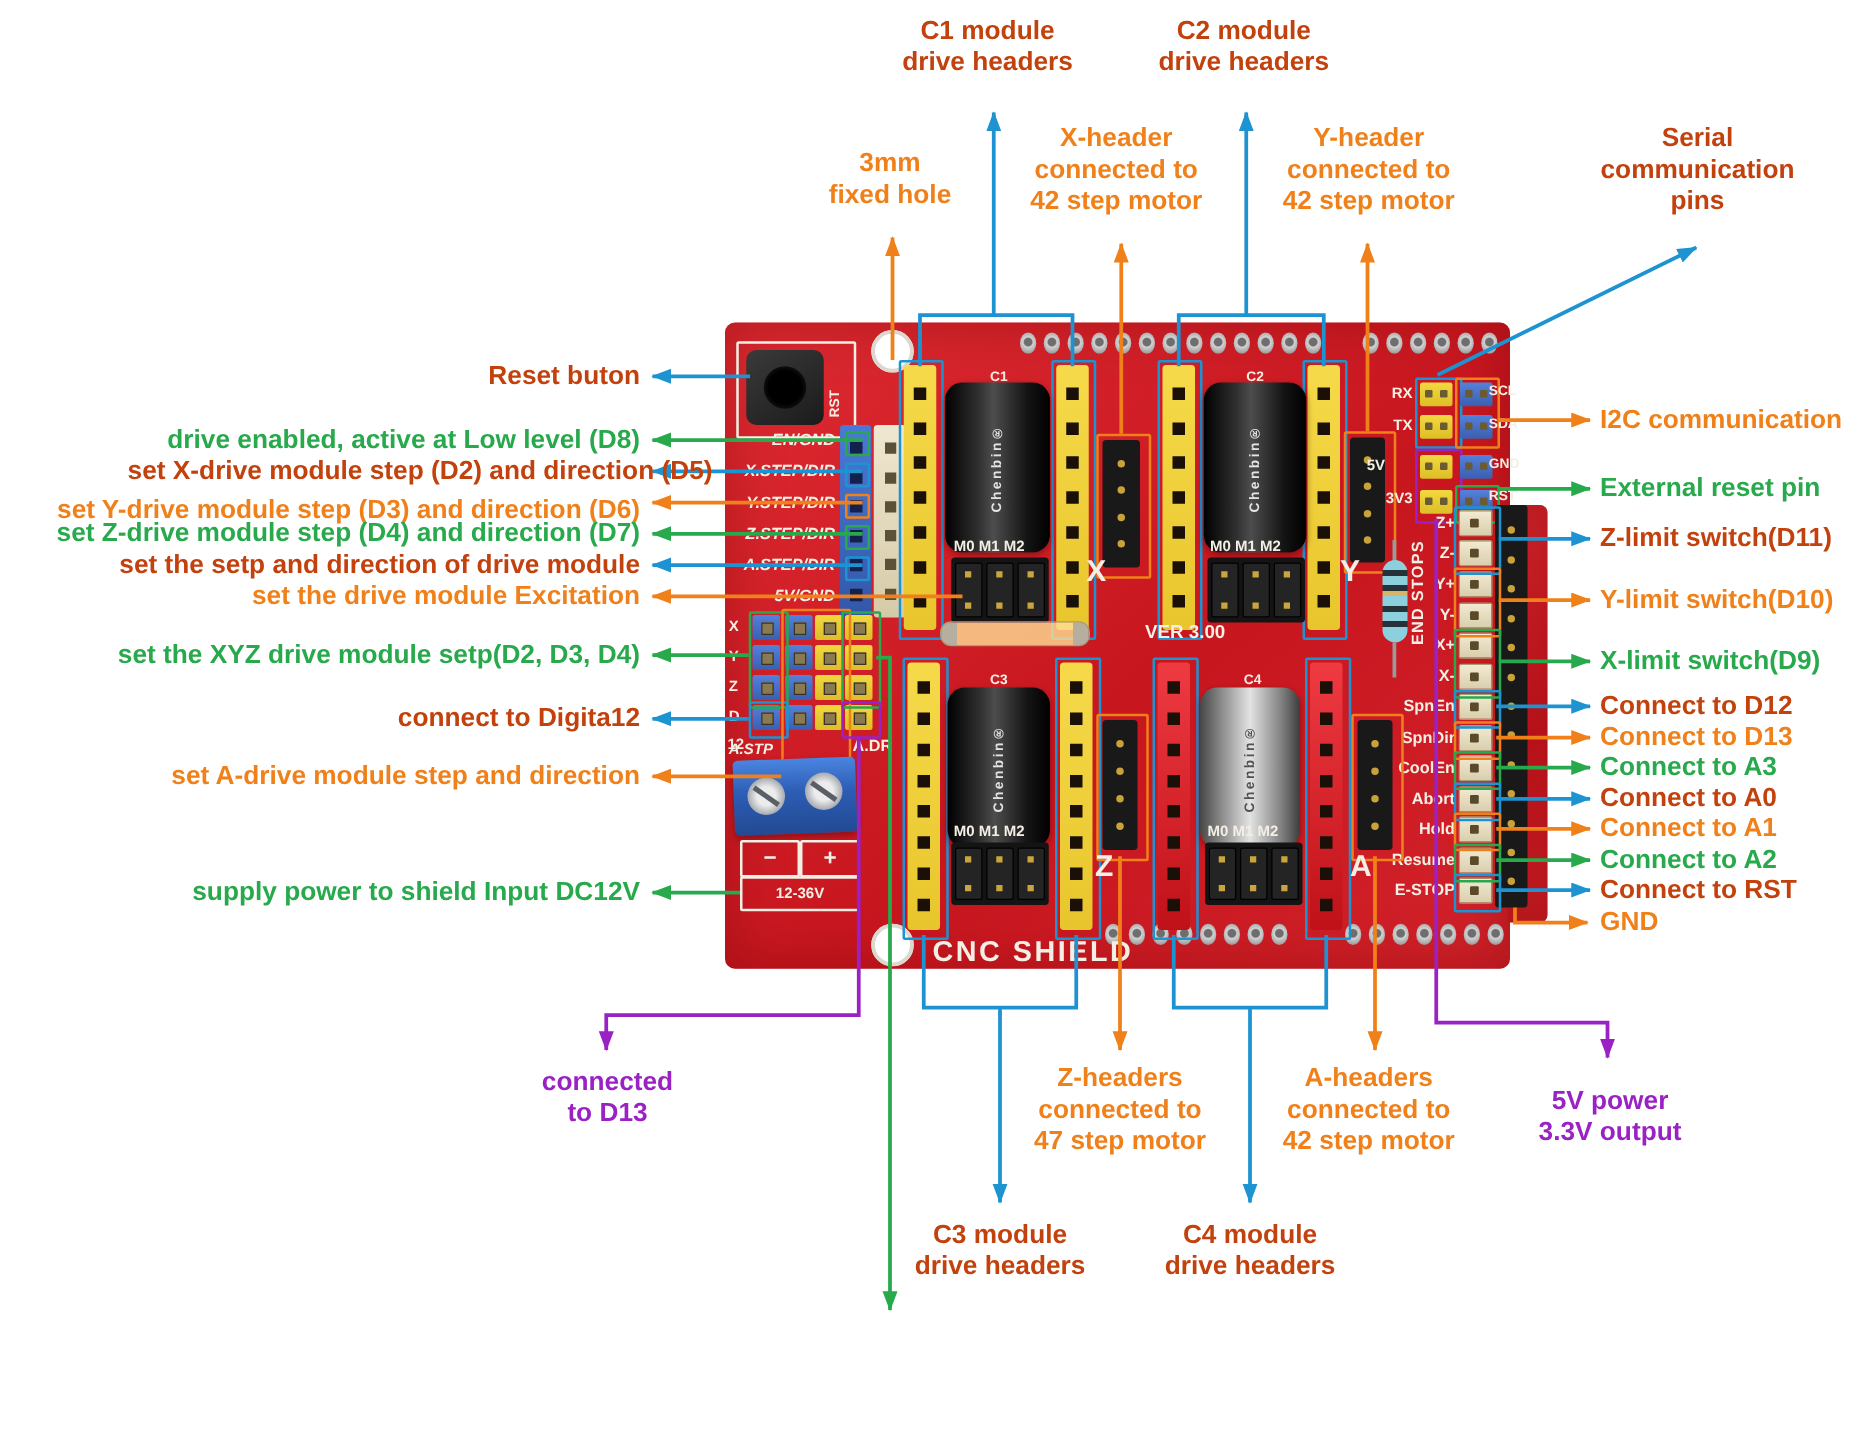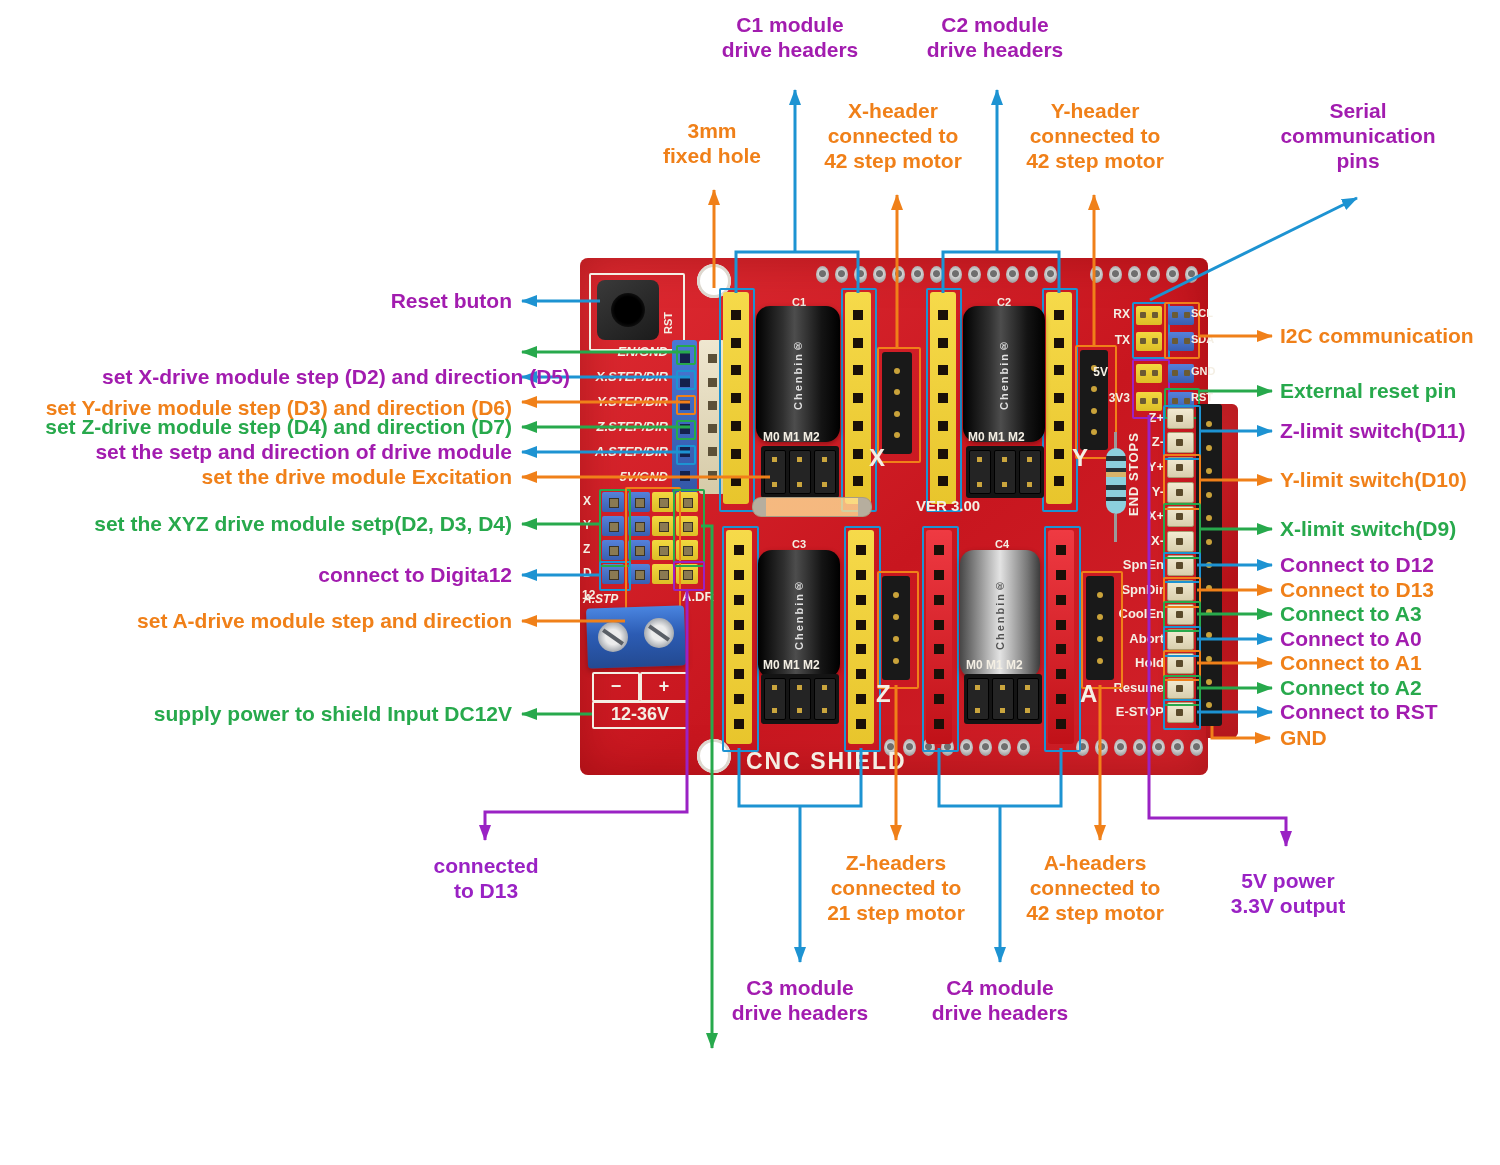--- a/index.html
+++ b/index.html
@@ -1,20 +1,20 @@
 <!DOCTYPE html>
 <html><head>
 <meta charset="utf-8">
 <style>
   html,body{margin:0;padding:0;background:#fff}
   #canvas{position:relative;width:1500px;height:1165px;background:#ffffff;overflow:hidden;
           font-family:"Liberation Sans",sans-serif}
   
   .lbl{position:absolute;font:bold 21px "Liberation Sans",sans-serif;line-height:25px;white-space:pre-line}
-  .c-blue{color:#a21caf}.c-orange{color:#f08019}.c-green{color:#27a94c}.c-purple{color:#9a22c4}
+  .c-blue{color:#c2410c}.c-orange{color:#f08019}.c-green{color:#27a94c}.c-purple{color:#9a22c4}
   .t-c{transform:translateX(-50%);text-align:center}
   .t-r{text-align:right}
   
   .board{position:absolute;background:linear-gradient(140deg,#de2b32,#c8161f 55%,#d2222a);
          box-shadow:inset 0 0 46px rgba(110,0,0,.4);border-radius:8px}
   .silk{position:absolute;color:#f4efe4;font-family:"Liberation Sans",sans-serif;font-weight:bold;white-space:nowrap}
   .silk.it{font-style:italic}
   .obox{position:absolute;border:2px solid;border-radius:2px;pointer-events:none}
   .ob-blue{border-color:#1d93d2}.ob-orange{border-color:#f08019}.ob-green{border-color:#27a94c}.ob-purple{border-color:#9a22c4}
   .hole{position:absolute;width:34px;height:34px;border-radius:50%;background:#fff;box-shadow:inset 0 0 0 3px #ddd8cf}
@@ -354,21 +354,21 @@
   <div class="silk" style="left:682px;top:589px;font-size:13px">A.DR</div>
 
   <div class="terminal" style="left:587px;top:607px;width:98px;height:60px"></div>
   <div class="screw" style="left:598px;top:622px"></div>
   <div class="screw" style="left:644px;top:618px"></div>
   <div class="obox" style="left:592px;top:672px;width:44px;height:26px;border-color:#f4efe4;text-align:center">
     <span class="silk" style="position:static;font-size:18px;line-height:24px">−</span></div>
   <div class="obox" style="left:640px;top:672px;width:44px;height:26px;border-color:#f4efe4;text-align:center">
     <span class="silk" style="position:static;font-size:18px;line-height:24px">+</span></div>
   <div class="obox" style="left:592px;top:701px;width:92px;height:24px;border-color:#f4efe4;text-align:center">
-    <span class="silk" style="position:static;font-size:18px;line-height:22px">12-36V</span></div>
+    <span class="silk" style="position:static;font-size:12px;line-height:22px">12-36V</span></div>
 
   <div class="vstrip yellow" style="left:726px;top:530px;width:26px;height:214px">
       <i></i>
       <i></i>
       <i></i>
       <i></i>
       <i></i>
       <i></i>
       <i></i>
       <i></i>
@@ -522,20 +522,21 @@
 connected to
 42 step motor</div>
   <div class="lbl c-orange t-c" style="left:1095px;top:98px">Y-header
 connected to
 42 step motor</div>
   <div class="lbl c-blue t-c" style="left:1358px;top:98px">Serial
 communication
 pins</div>
 
   <div class="lbl c-blue t-r" style="right:988px;top:288px">Reset buton</div>
+  <div class="lbl c-green t-r" style="right:988px;top:339px">drive enabled, active at Low level (D8)</div>
   <div class="lbl c-blue t-r" style="right:930px;top:364px">set X-drive module step (D2) and direction (D5)</div>
   <div class="lbl c-orange t-r" style="right:988px;top:395px">set Y-drive module step (D3) and direction (D6)</div>
   <div class="lbl c-green t-r" style="right:988px;top:414px">set Z-drive module step (D4) and direction (D7)</div>
   <div class="lbl c-orange t-r" style="right:988px;top:464px">set the drive module Excitation</div>
   <div class="lbl c-blue t-r" style="right:988px;top:439px">set the setp and direction of drive module</div>
   <div class="lbl c-green t-r" style="right:988px;top:511px">set the XYZ drive module setp(D2, D3, D4)</div>
   <div class="lbl c-blue t-r" style="right:988px;top:562px">connect to Digita12</div>
   <div class="lbl c-orange t-r" style="right:988px;top:608px">set A-drive module step and direction</div>
   <div class="lbl c-green t-r" style="right:988px;top:701px">supply power to shield Input DC12V</div>
 
@@ -550,21 +551,21 @@
   <div class="lbl c-blue" style="left:1280px;top:626px">Connect to A0</div>
   <div class="lbl c-orange" style="left:1280px;top:650px">Connect to A1</div>
   <div class="lbl c-green" style="left:1280px;top:675px">Connect to A2</div>
   <div class="lbl c-blue" style="left:1280px;top:699px">Connect to RST</div>
   <div class="lbl c-orange" style="left:1280px;top:725px">GND</div>
 
   <div class="lbl c-purple t-c" style="left:486px;top:853px">connected
 to D13</div>
   <div class="lbl c-orange t-c" style="left:896px;top:850px">Z-headers
 connected to
-21 step motor</div>
+47 step motor</div>
   <div class="lbl c-orange t-c" style="left:1095px;top:850px">A-headers
 connected to
 42 step motor</div>
   <div class="lbl c-purple t-c" style="left:1288px;top:868px">5V power
 3.3V output</div>
   <div class="lbl c-blue t-c" style="left:800px;top:975px">C3 module
 drive headers</div>
   <div class="lbl c-blue t-c" style="left:1000px;top:975px">C4 module
 drive headers</div>
 

